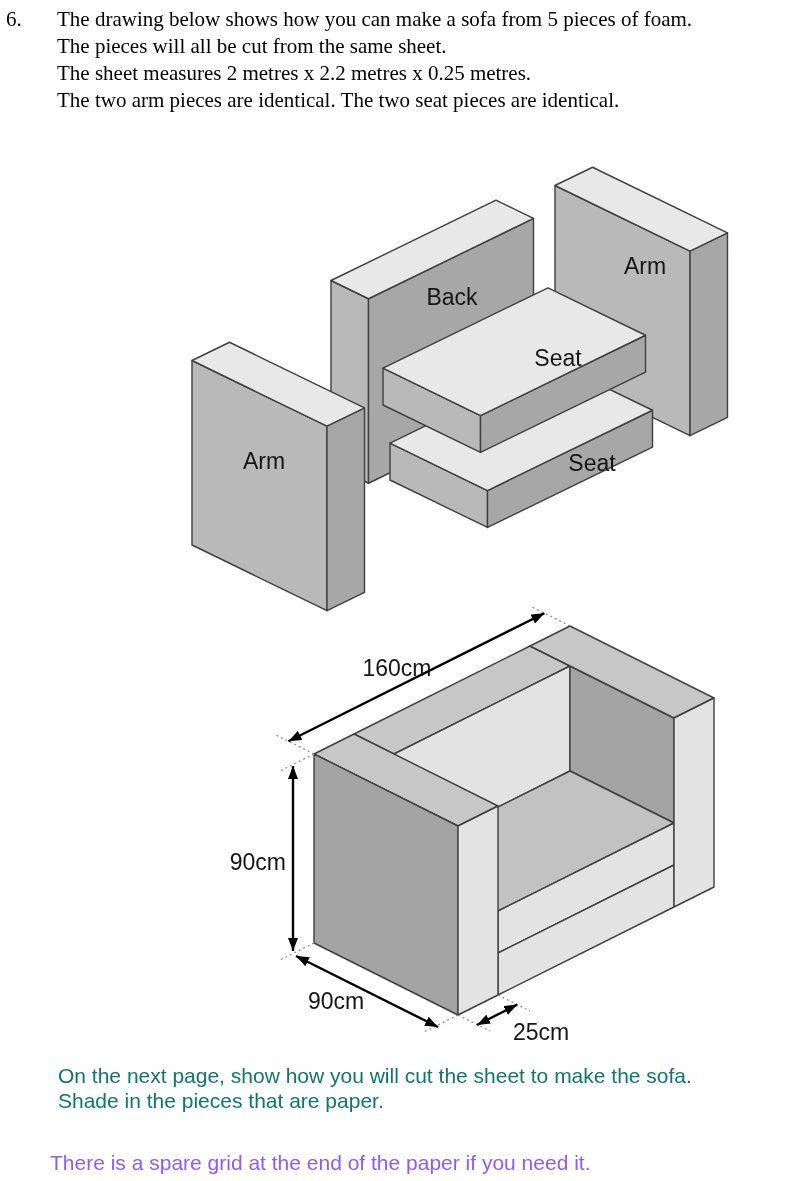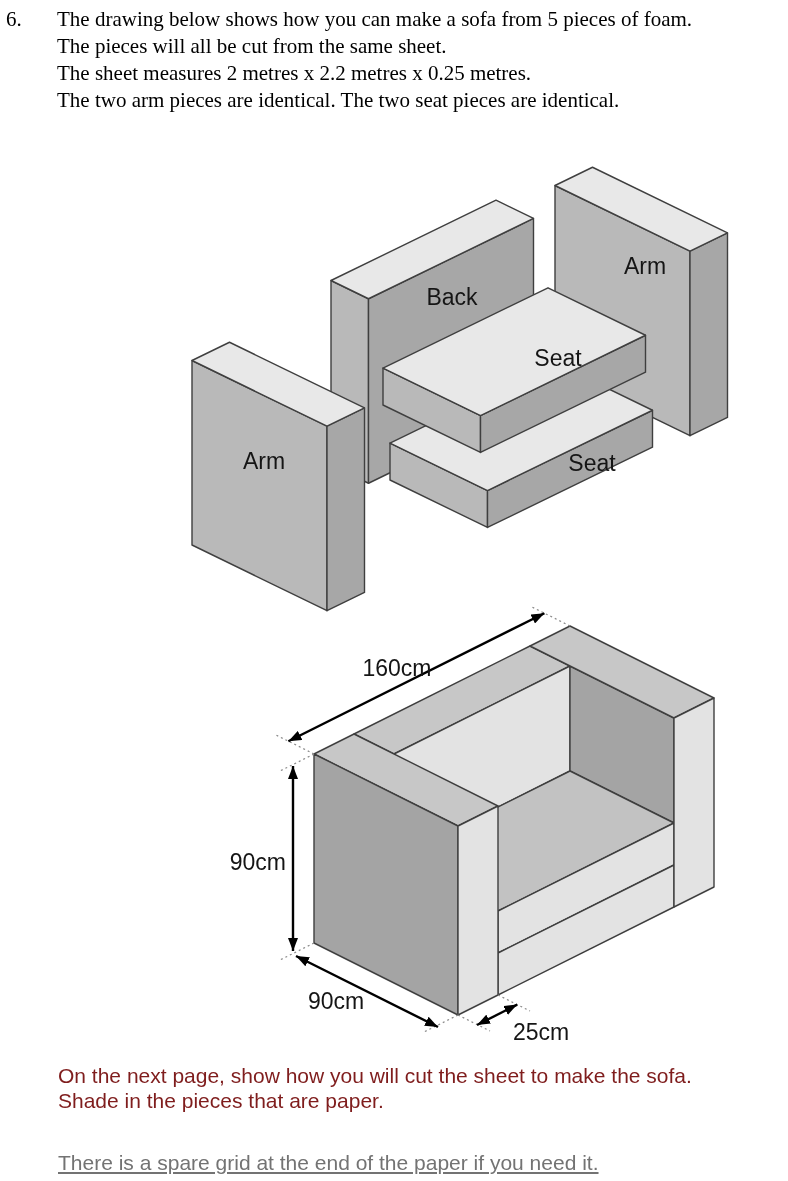--- a/index.html
+++ b/index.html
@@ -1,20 +1,20 @@
 <!DOCTYPE html>
 <html><head>
 <meta charset="utf-8">
 <style>
   html,body{margin:0;padding:0;background:#ffffff;}
   .page{position:relative;width:788px;height:1181px;background:#ffffff;overflow:hidden;}
   .qnum{position:absolute;left:6px;top:6px;font:21px/27px "Liberation Serif",serif;color:#000;}
   .qtext{position:absolute;left:57px;top:6px;width:740px;font:21px/27px "Liberation Serif",serif;color:#000;}
-  .footer-block{position:absolute;left:58px;top:1064px;font:21px/24.5px "Liberation Sans",sans-serif;color:#7f1d1d;}
-  .footer-note{position:absolute;left:58px;top:1151px;font:21px "Liberation Sans",sans-serif;color:#737373;text-decoration:underline;}
+  .footer-block{position:absolute;left:58px;top:1064px;font:21px/24.5px "Liberation Sans",sans-serif;color:#0f766e;}
+  .footer-note{position:absolute;left:50px;top:1151px;font:21px "Liberation Sans",sans-serif;color:#8b5cf6;}
   svg.diagram{position:absolute;left:0;top:0;}
   svg.diagram text{font-family:"Liberation Sans",sans-serif;font-size:23px;fill:#151515;}
   svg.diagram polygon{stroke:#3f3f3f;stroke-width:1.4;stroke-linejoin:round;}
   .guide{stroke:#8a8a8a;stroke-width:1.2;stroke-dasharray:2 3;fill:none;}
   .dim{stroke:#000;stroke-width:2.4;fill:none;}
 </style>
 </head>
 <body>
 
 <div class="page">

